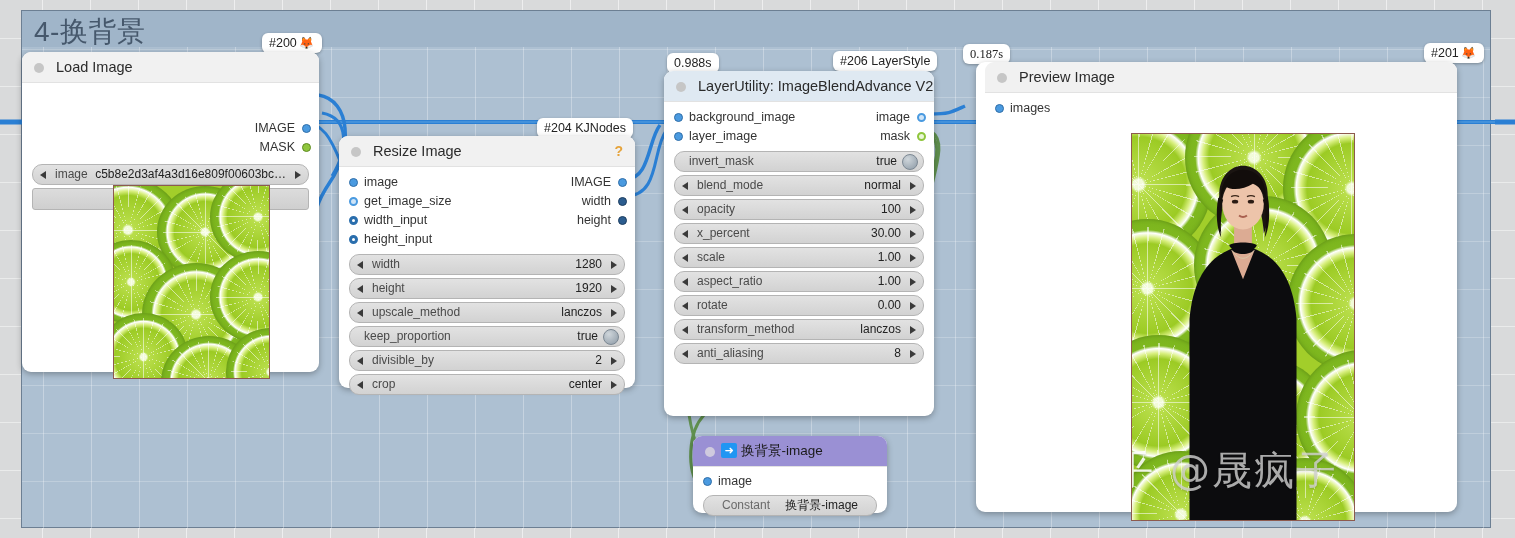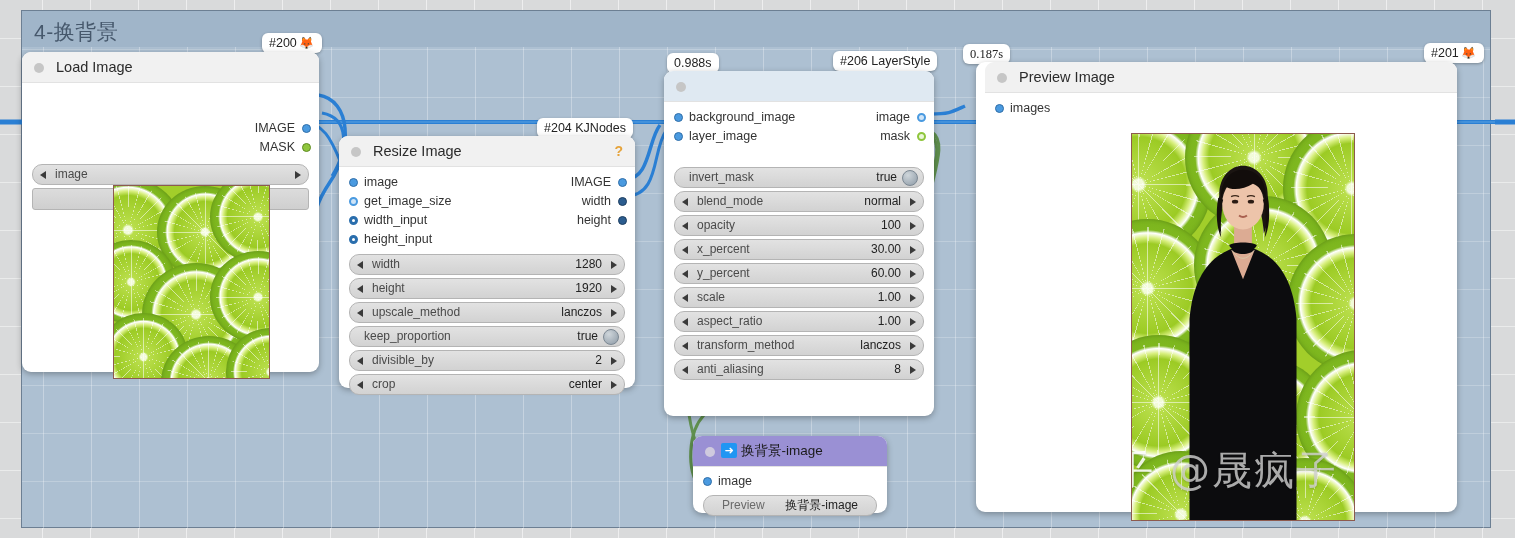--- a/index.html
+++ b/index.html
@@ -15,21 +15,21 @@
   .grid{position:absolute;left:0;top:0;width:1515px;height:538px;
     background-image:
       linear-gradient(to right, rgba(255,255,255,.55) 1px, transparent 1px),
       linear-gradient(to bottom, rgba(255,255,255,.45) 1px, transparent 1px);
     background-size:48px 48px;background-position:-6px -10px;}
 
   
   .group{position:absolute;left:21px;top:10px;width:1470px;height:518px;
     background:#adc0d2;border:1px solid #6c7f93;box-sizing:border-box;}
   .group .ghdr{position:absolute;left:0;top:0;width:100%;height:36px;background:#a0b5c9;}
-  .group-title{position:absolute;left:12px;top:6px;font-size:21px;color:#46586c;
+  .group-title{position:absolute;left:12px;top:6px;font-size:28px;color:#46586c;
     letter-spacing:.5px;line-height:30px;}
   .group-grid{position:absolute;left:0;top:36px;width:100%;height:482px;
     background-image:
       linear-gradient(to right, rgba(255,255,255,.30) 1px, transparent 1px),
       linear-gradient(to bottom, rgba(255,255,255,.22) 1px, transparent 1px);
     background-size:48px 48px;background-position:-27px -46px;}
 
   
   svg.wires{position:absolute;left:0;top:0;width:1515px;height:538px;pointer-events:none;}
 
@@ -160,20 +160,21 @@
         <span class="dotport out p-image"></span>
       </div>
       <div class="slot">
         <span class="lbl-out">MASK</span>
         <span class="dotport out p-mask"></span>
       </div>
 
       <div class="w" style="margin-top:8px;">
         <span class="la"></span>
         <span class="wname">image</span>
+        <span class="wval">c5b8e2d3af4a3d16e809f00603bc…</span>
         <span class="ra"></span>
       </div>
       <div class="w btn">
         <span>upload</span>
       </div>
 
       <div class="thumb" style="left:91px;top:102px;width:157px;height:194px;">
         <div class="lime">
           <div class="c" style="left:-26%;top:-4%;width:70%;height:54%;"></div>
           <div class="c" style="left:28%;top:0%;width:62%;height:48%;"></div>
@@ -264,36 +265,37 @@
   <div class="badge" style="left:667px;top:53px;">
     <span>0.988s</span>
   </div>
   <div class="badge" style="left:833px;top:51px;">
     <span>#206 LayerStyle</span>
   </div>
 
   <div class="node" style="left:664px;top:71px;width:270px;height:345px;">
     <div class="node-title" style="background:#dfe9f2;">
       <span class="dot"></span>
+      <span>LayerUtility: ImageBlendAdvance V2</span>
     </div>
     <div class="node-body">
       <div class="slot">
         <span class="dotport in p-image"></span>
         <span class="lbl-in">background_image</span>
         <span class="lbl-out">image</span>
         <span class="dotport out p-image-hollow"></span>
       </div>
       <div class="slot">
         <span class="dotport in p-image"></span>
         <span class="lbl-in">layer_image</span>
         <span class="lbl-out">mask</span>
         <span class="dotport out p-mask-hollow"></span>
       </div>
 
-      <div class="w" style="margin-top:22px;">
+      <div class="w" style="margin-top:6px;">
         <span class="wname noarrow">invert_mask</span>
         <span class="wval noarrow">true</span>
         <span class="toggle"></span>
       </div>
       <div class="w">
         <span class="la"></span>
         <span class="wname">blend_mode</span>
         <span class="wval">normal</span>
         <span class="ra"></span>
       </div>
@@ -304,34 +306,34 @@
         <span class="ra"></span>
       </div>
       <div class="w">
         <span class="la"></span>
         <span class="wname">x_percent</span>
         <span class="wval">30.00</span>
         <span class="ra"></span>
       </div>
       <div class="w">
         <span class="la"></span>
-        <span class="wname">y_percent</span>
-        <span class="wval">60.00</span>
-        <span class="ra"></span>
-      </div>
-      <div class="w">
-        <span class="la"></span>
         <span class="wname">scale</span>
         <span class="wval">1.00</span>
         <span class="ra"></span>
       </div>
       <div class="w">
         <span class="la"></span>
         <span class="wname">aspect_ratio</span>
         <span class="wval">1.00</span>
+        <span class="ra"></span>
+      </div>
+      <div class="w">
+        <span class="la"></span>
+        <span class="wname">rotate</span>
+        <span class="wval">0.00</span>
         <span class="ra"></span>
       </div>
       <div class="w">
         <span class="la"></span>
         <span class="wname">transform_method</span>
         <span class="wval">lanczos</span>
         <span class="ra"></span>
       </div>
       <div class="w">
         <span class="la"></span>
@@ -415,19 +417,19 @@
       <span class="dot"></span>
       <span class="mini">➜</span>
       <span class="ttxt">换背景-image</span>
     </div>
     <div class="node-body" style="padding-top:5px;">
       <div class="slot">
         <span class="dotport in p-image"></span>
         <span class="lbl-in">image</span>
       </div>
       <div class="w flat" style="margin-top:5px;">
-        <span class="wname noarrow" style="left:18px;color:#6a6a6a;">Preview</span>
+        <span class="wname noarrow" style="left:18px;color:#6a6a6a;">Constant</span>
         <span class="wval noarrow" style="right:18px;">换背景-image</span>
       </div>
     </div>
   </div>
 
 </div>
 
 </body></html>

